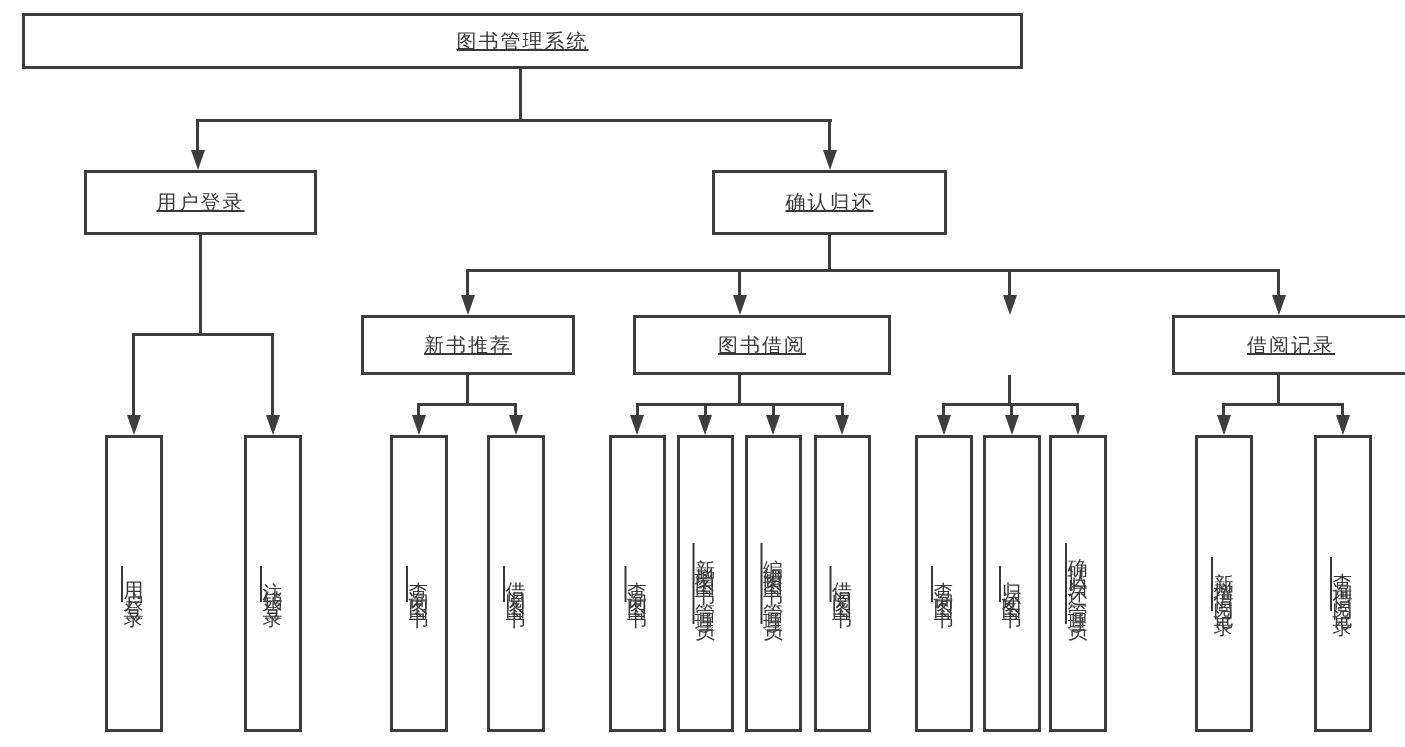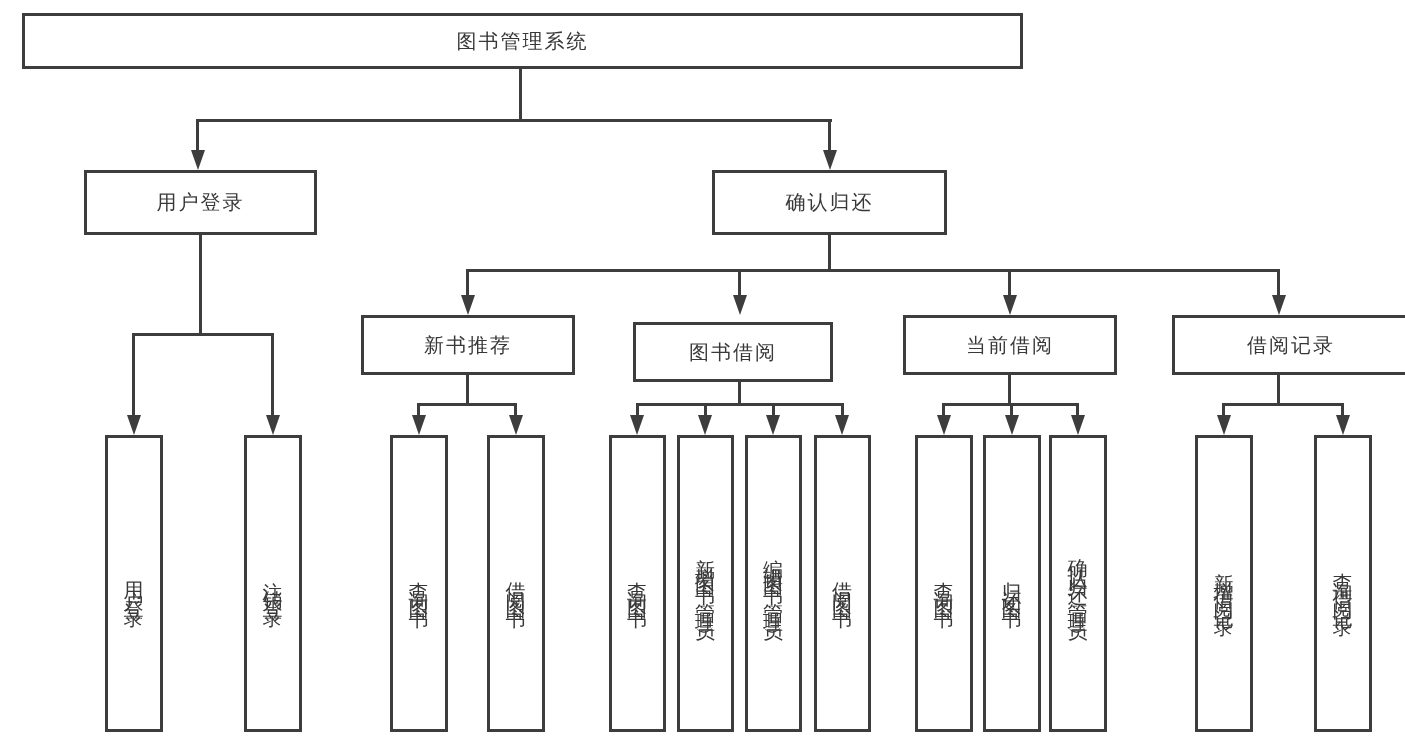--- a/index.html
+++ b/index.html
@@ -8,21 +8,21 @@
     --watermark:#b0b0b0;
   }
   html,body{margin:0;padding:0;background:#fff;}
   .stage{
     position:relative;width:1405px;height:747px;background:#fff;overflow:hidden;
     font-family:"Liberation Sans","DejaVu Sans",sans-serif;
   }
   .node{
     position:absolute;box-sizing:border-box;border:3px solid var(--line);
     background:#fff;display:flex;align-items:center;justify-content:center;
-    color:var(--text);font-size:20px;letter-spacing:2px;text-align:center;
+    color:var(--text);font-size:20px;letter-spacing:2px;text-align:center;text-decoration:underline;
   }
   .leaf{
     writing-mode:vertical-rl;text-orientation:mixed;
     letter-spacing:9px;line-height:1;
   }
   .hline,.vline{position:absolute;background:var(--line);}
   .arrow{
     position:absolute;width:0;height:0;
     border-left:7px solid transparent;border-right:7px solid transparent;
     border-top:20px solid var(--line);
@@ -103,25 +103,22 @@
   <div class="node" style="left:84px;top:170px;width:233px;height:65px">
     <span>用户登录</span>
   </div>
   <div class="node" style="left:712px;top:170px;width:235px;height:65px">
     <span>确认归还</span>
   </div>
 
   <div class="node" style="left:361px;top:315px;width:214px;height:60px">
     <span>新书推荐</span>
   </div>
-  <div class="node" style="left:633px;top:322px;width:200px;height:60px">
+  <div class="node" style="left:633px;top:315px;width:258px;height:60px">
     <span>图书借阅</span>
-  </div>
-  <div class="node" style="left:903px;top:315px;width:214px;height:60px">
-    <span>当前借阅</span>
   </div>
   <div class="node" style="left:1172px;top:315px;width:238px;height:60px">
     <span>借阅记录</span>
   </div>
 
   <div class="node leaf" style="left:105px;top:435px;width:58px;height:297px">
     <span>用户登录</span>
   </div>
   <div class="node leaf" style="left:244px;top:435px;width:58px;height:297px">
     <span>注销登录</span>

